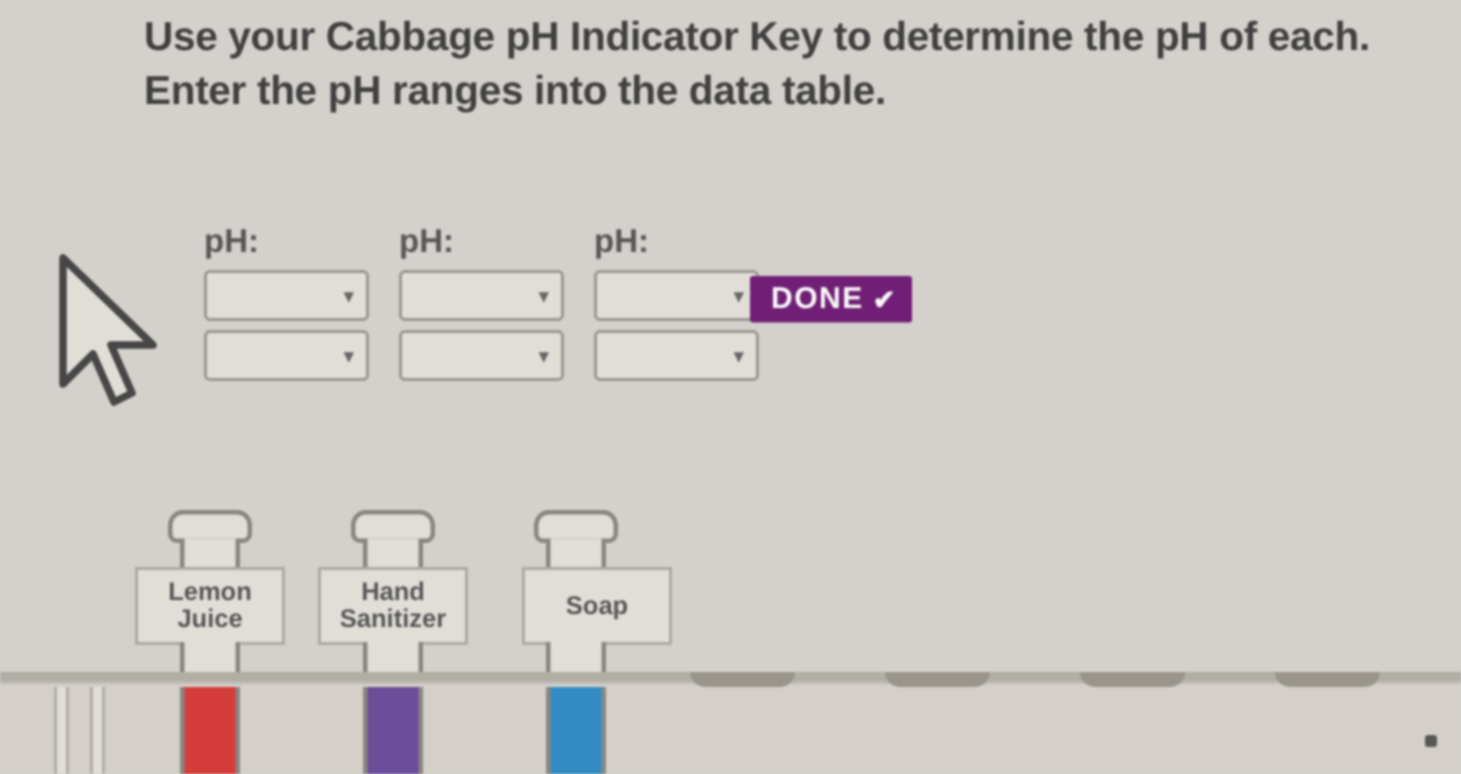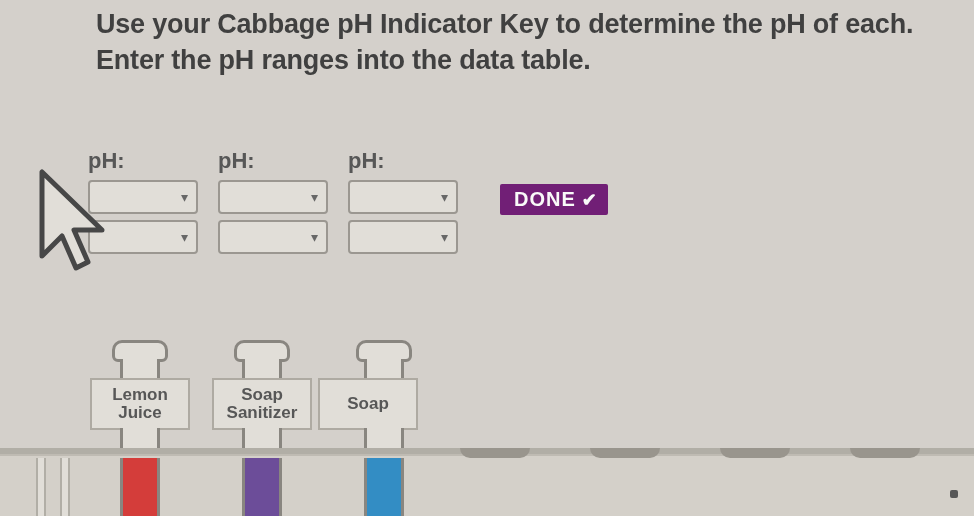--- a/index.html
+++ b/index.html
@@ -17,20 +17,21 @@
       width: 830px;
       font-size: 27px;
       font-weight: 700;
       color: #3d3d3d;
       line-height: 1.35;
       letter-spacing: -0.2px;
     }
     .ph-group {
       position: absolute;
       top: 148px;
+      margin-left: 48px;
     }
     .ph-group.g1 { left: 88px; }
     .ph-group.g2 { left: 218px; }
     .ph-group.g3 { left: 348px; }
     .ph-label {
       font-size: 22px;
       font-weight: 700;
       color: #555;
       margin-bottom: 6px;
     }
@@ -89,21 +90,21 @@
       align-items: center;
       justify-content: center;
       text-align: center;
       font-weight: 700;
       color: #555;
       font-size: 17px;
       line-height: 1.05;
     }
     .tube-label-box.t1 { left: 90px; }
     .tube-label-box.t2 { left: 212px; }
-    .tube-label-box.t3 { left: 318px; }
+    .tube-label-box.t3 { left: 348px; }
     .neck {
       position: absolute;
       top: 340px;
       width: 56px;
       height: 56px;
     }
     .neck .rim {
       width: 56px; height: 22px;
       border: 3px solid #8a8680;
       border-radius: 10px 10px 6px 6px;
@@ -220,21 +221,21 @@
 <div class="neck n2">
     <div class="rim"></div>
     <div class="throat"></div>
   </div>
 <div class="neck n3">
     <div class="rim"></div>
     <div class="throat"></div>
   </div>
 
 <div class="tube-label-box t1">Lemon Juice</div>
-<div class="tube-label-box t2">Soap Sanitizer</div>
+<div class="tube-label-box t2">Hand Sanitizer</div>
 <div class="tube-label-box t3">Soap</div>
 
 <div class="below-neck b1"></div>
 <div class="below-neck b2"></div>
 <div class="below-neck b3"></div>
 
 <div class="rack-top"></div>
 <div class="rack-bottom"></div>
 <div class="vbar v1"></div>
 <div class="vbar v2"></div>

